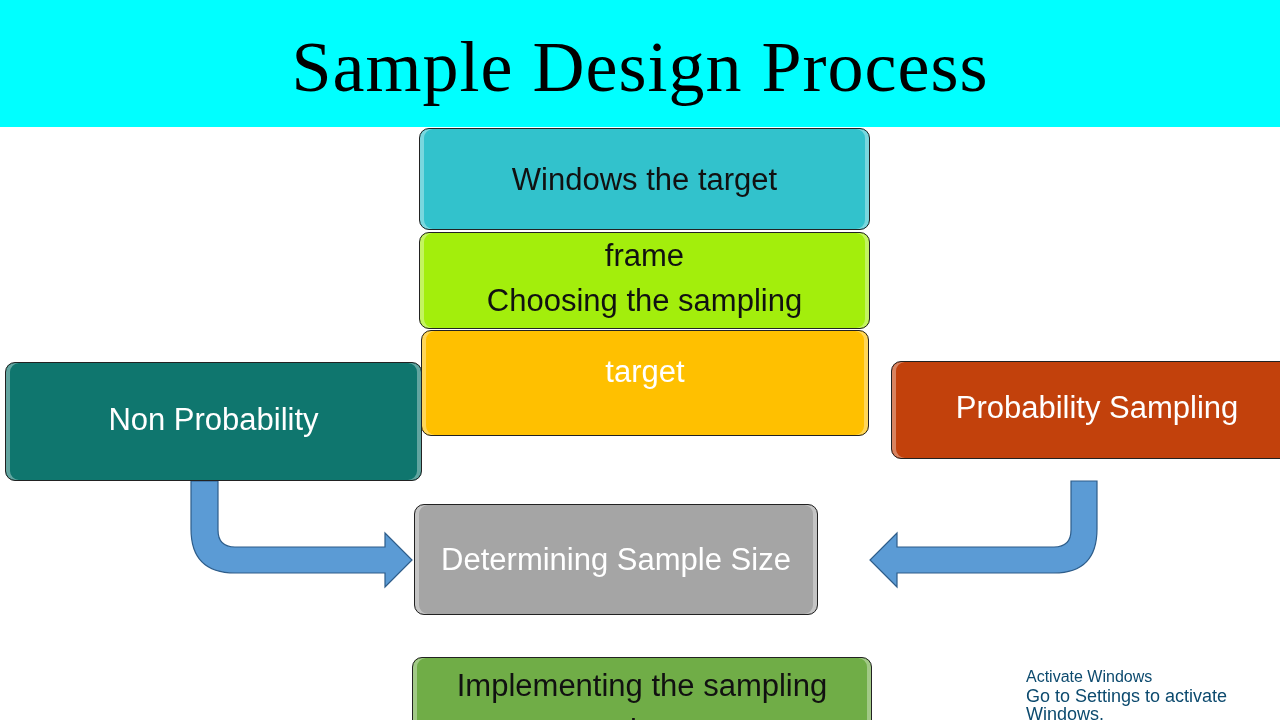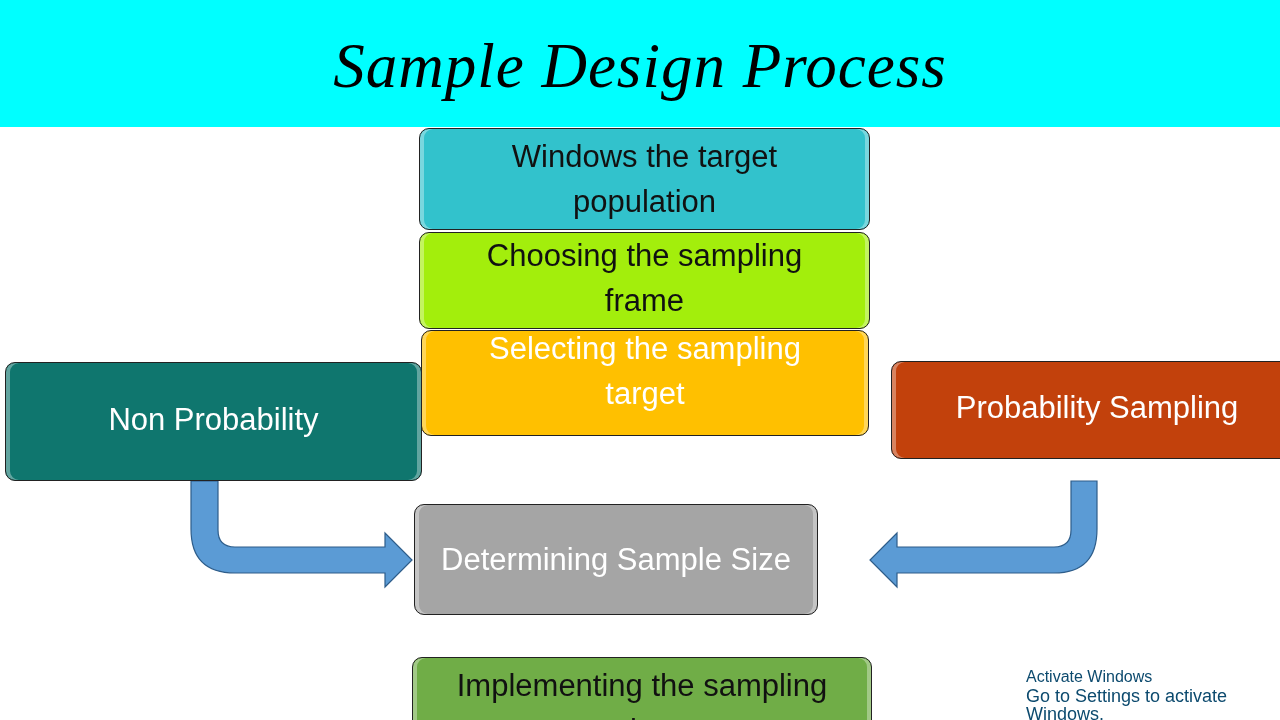--- a/index.html
+++ b/index.html
@@ -1,18 +1,18 @@
 <!DOCTYPE html>
 <html><head>
 <meta charset="utf-8">
 <style>
   html,body{margin:0;padding:0;}
   body{width:1280px;height:720px;position:relative;overflow:hidden;background:#ffffff;font-family:"Liberation Sans","DejaVu Sans",sans-serif;}
   .banner{position:absolute;left:0;top:0;width:1280px;height:127px;background:#00ffff;display:flex;align-items:center;justify-content:center;}
-  .banner-title{font-family:"Liberation Serif","DejaVu Serif",serif;font-size:63px;color:#000;letter-spacing:1px;line-height:1;margin-top:6px;font-style:italic;}
+  .banner-title{font-family:"Liberation Serif","DejaVu Serif",serif;font-size:72px;color:#000;letter-spacing:1px;line-height:1;margin-top:6px;}
   .box{position:absolute;box-sizing:border-box;border:1.5px solid #222;border-radius:10px;display:flex;align-items:center;justify-content:center;text-align:center;font-size:31px;line-height:45px;box-shadow:inset 4px 0 0 rgba(255,255,255,0.35), inset -4px 0 0 rgba(255,255,255,0.35);}
   .box span{display:block;}
   .dark{color:#111;}
   .light{color:#fff;}
   .arrows{position:absolute;left:0;top:0;}
   .watermark{position:absolute;left:1026px;top:667px;color:#0c4a6e;}
   .wm-title{font-size:16px;line-height:20px;}
   .wm-sub{font-size:18px;line-height:18px;}
 </style>
 </head>
@@ -25,34 +25,32 @@
 <svg class="arrows" width="1280" height="720">
 
   <path d="M191,481 L218,481 L218,530 Q218,547 235,547 L385,547 L385,533 L412,560 L385,587 L385,573 L235,573 Q191,573 191,529 Z" fill="#5b9bd5" stroke="#2e5d8a" stroke-width="1.2"></path>
 
   <path d="M1097,481 L1071,481 L1071,530 Q1071,547 1054,547 L897,547 L897,533 L870,560 L897,587 L897,573 L1054,573 Q1097,573 1097,529 Z" fill="#5b9bd5" stroke="#2e5d8a" stroke-width="1.2"></path>
 </svg>
 
 <div class="box dark" style="left:419px;top:128px;width:451px;height:102px;background:#32c2cc;">
   <div>
       <span>Windows the target</span>
-      <span>population</span>
     </div>
 </div>
 
 <div class="box dark" style="left:419px;top:232px;width:451px;height:97px;background:#a3ee0c;">
   <div style="margin-top:-6px;">
+      <span>frame</span>
       <span>Choosing the sampling</span>
-      <span>frame</span>
     </div>
 </div>
 
 <div class="box light" style="left:421px;top:330px;width:448px;height:106px;background:#ffc000;">
   <div style="margin-top:-24px;">
-      <span>Selecting the sampling</span>
       <span>target</span>
     </div>
 </div>
 
 <div class="box light" style="left:5px;top:362px;width:417px;height:119px;background:#0f766e;">
   <div style="margin-top:-4px;line-height:40px;">
       <span>Non Probability</span>
     </div>
 </div>
 

